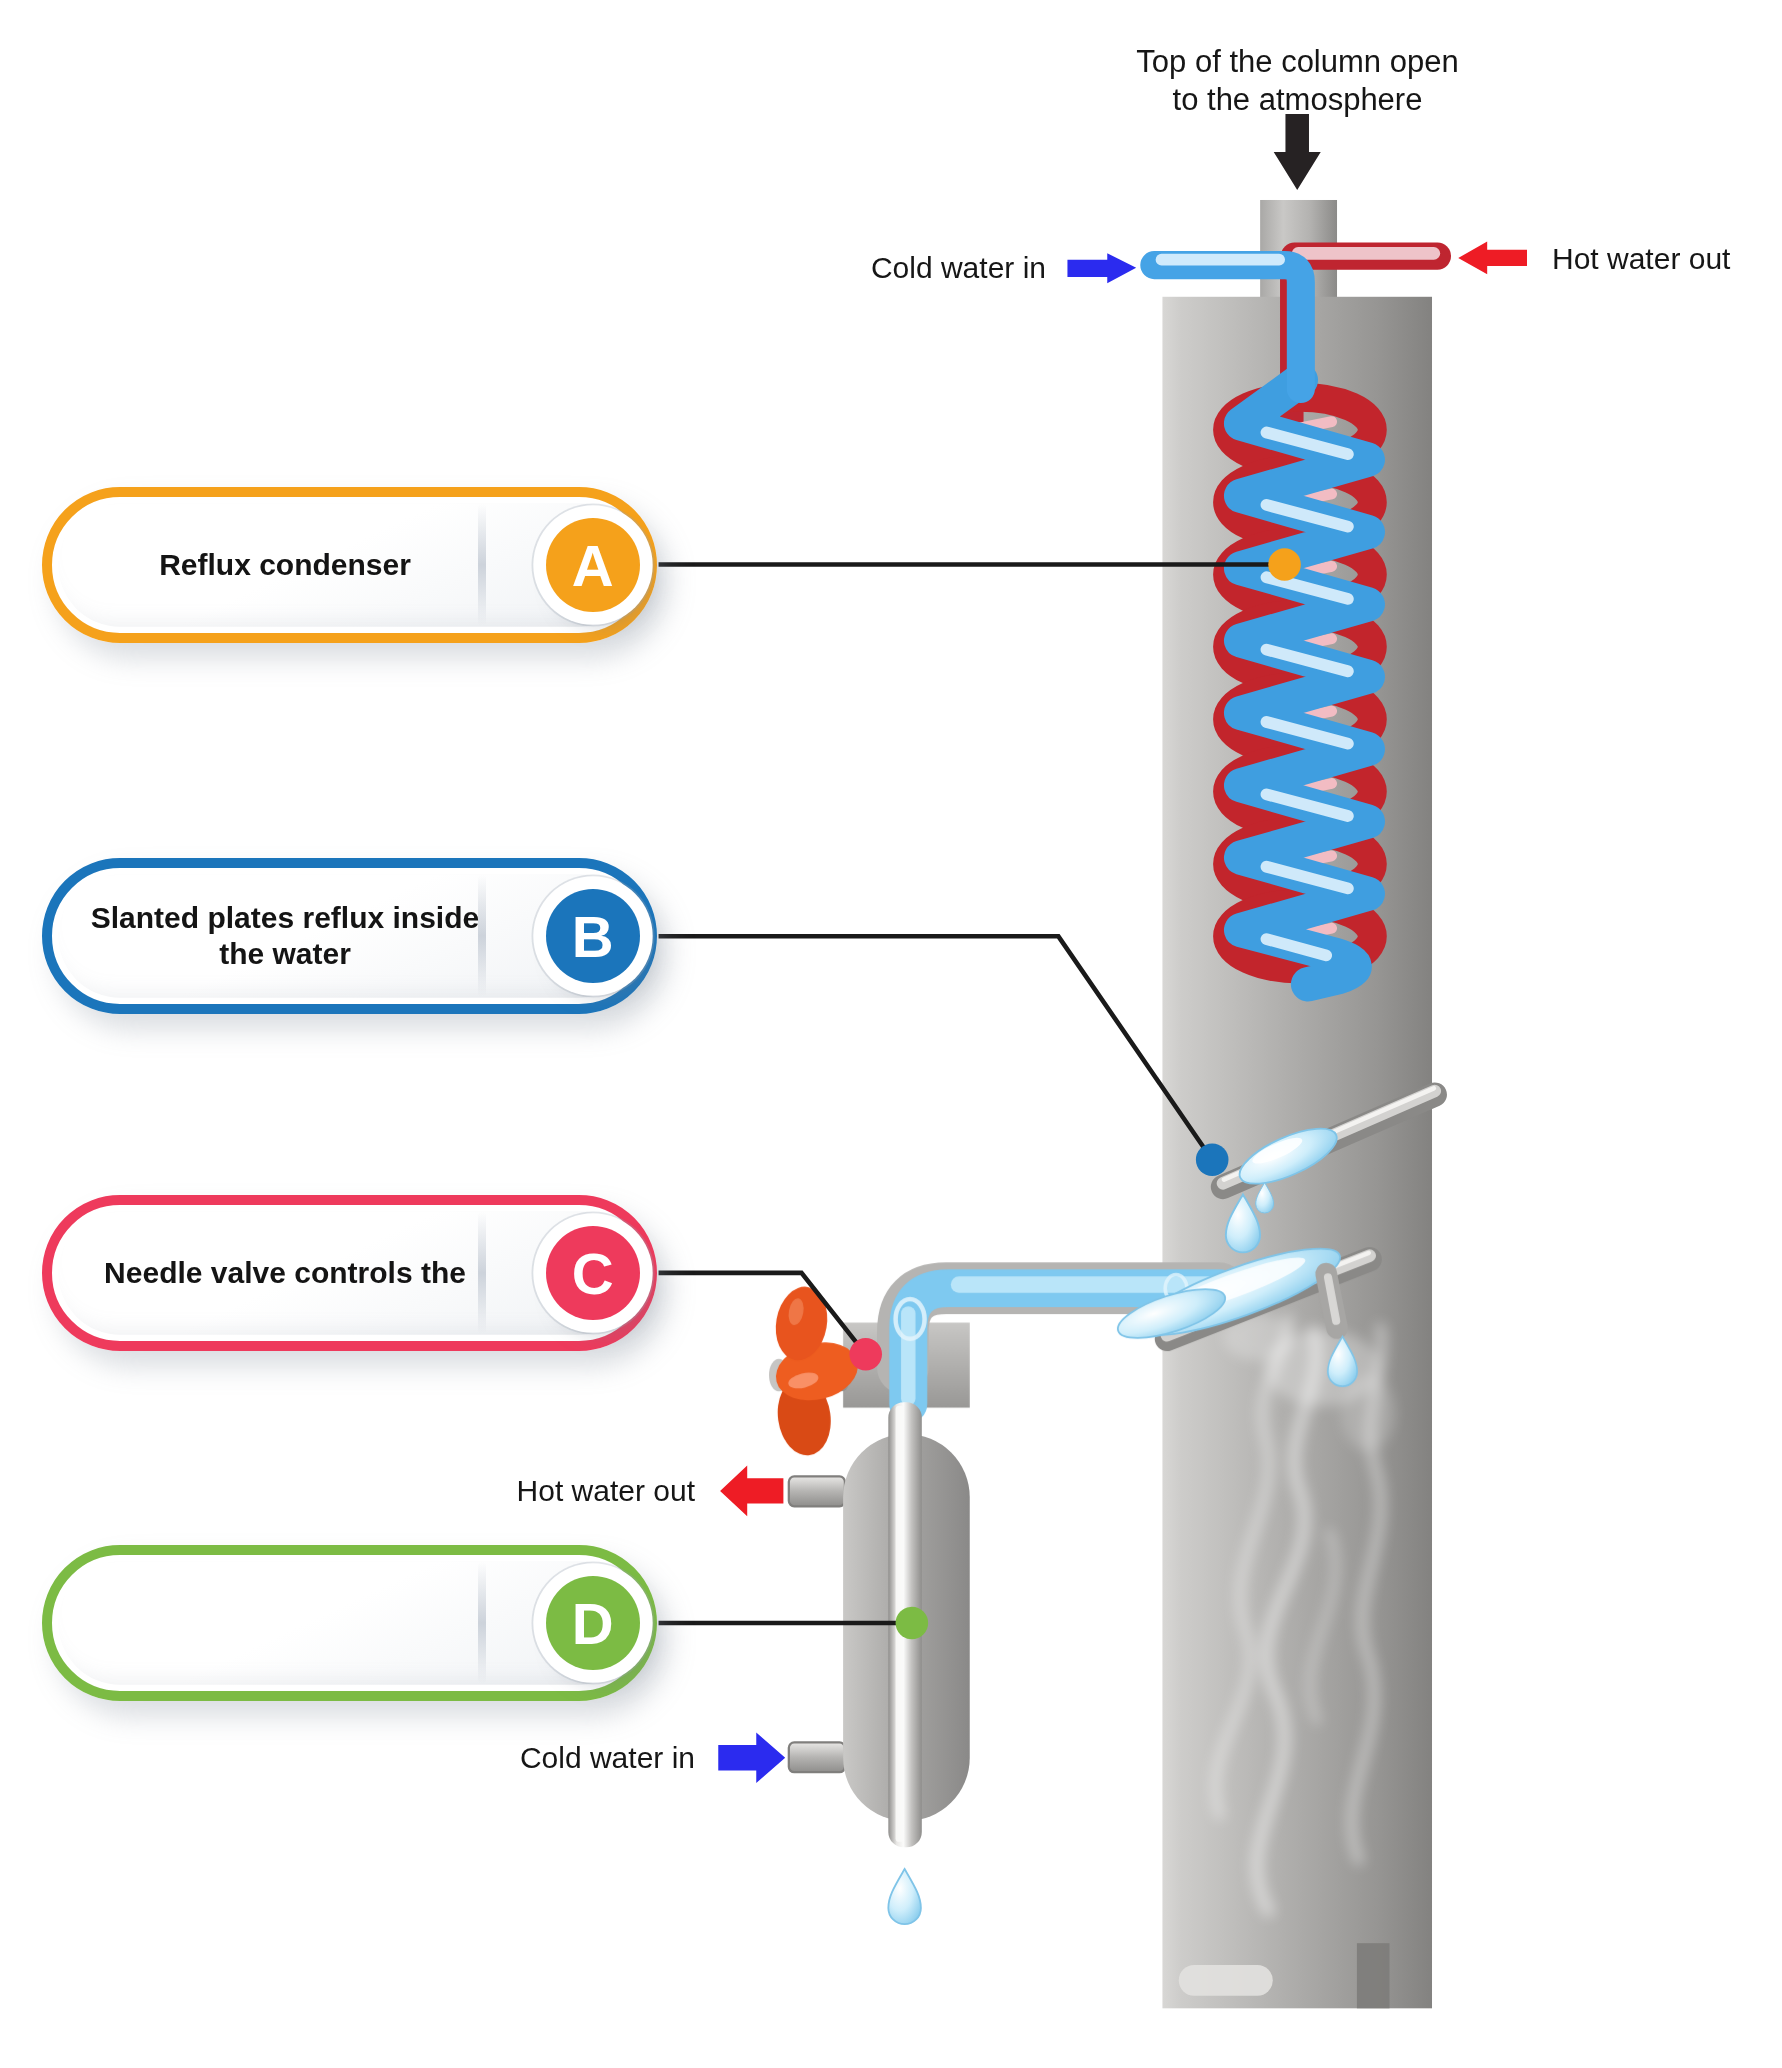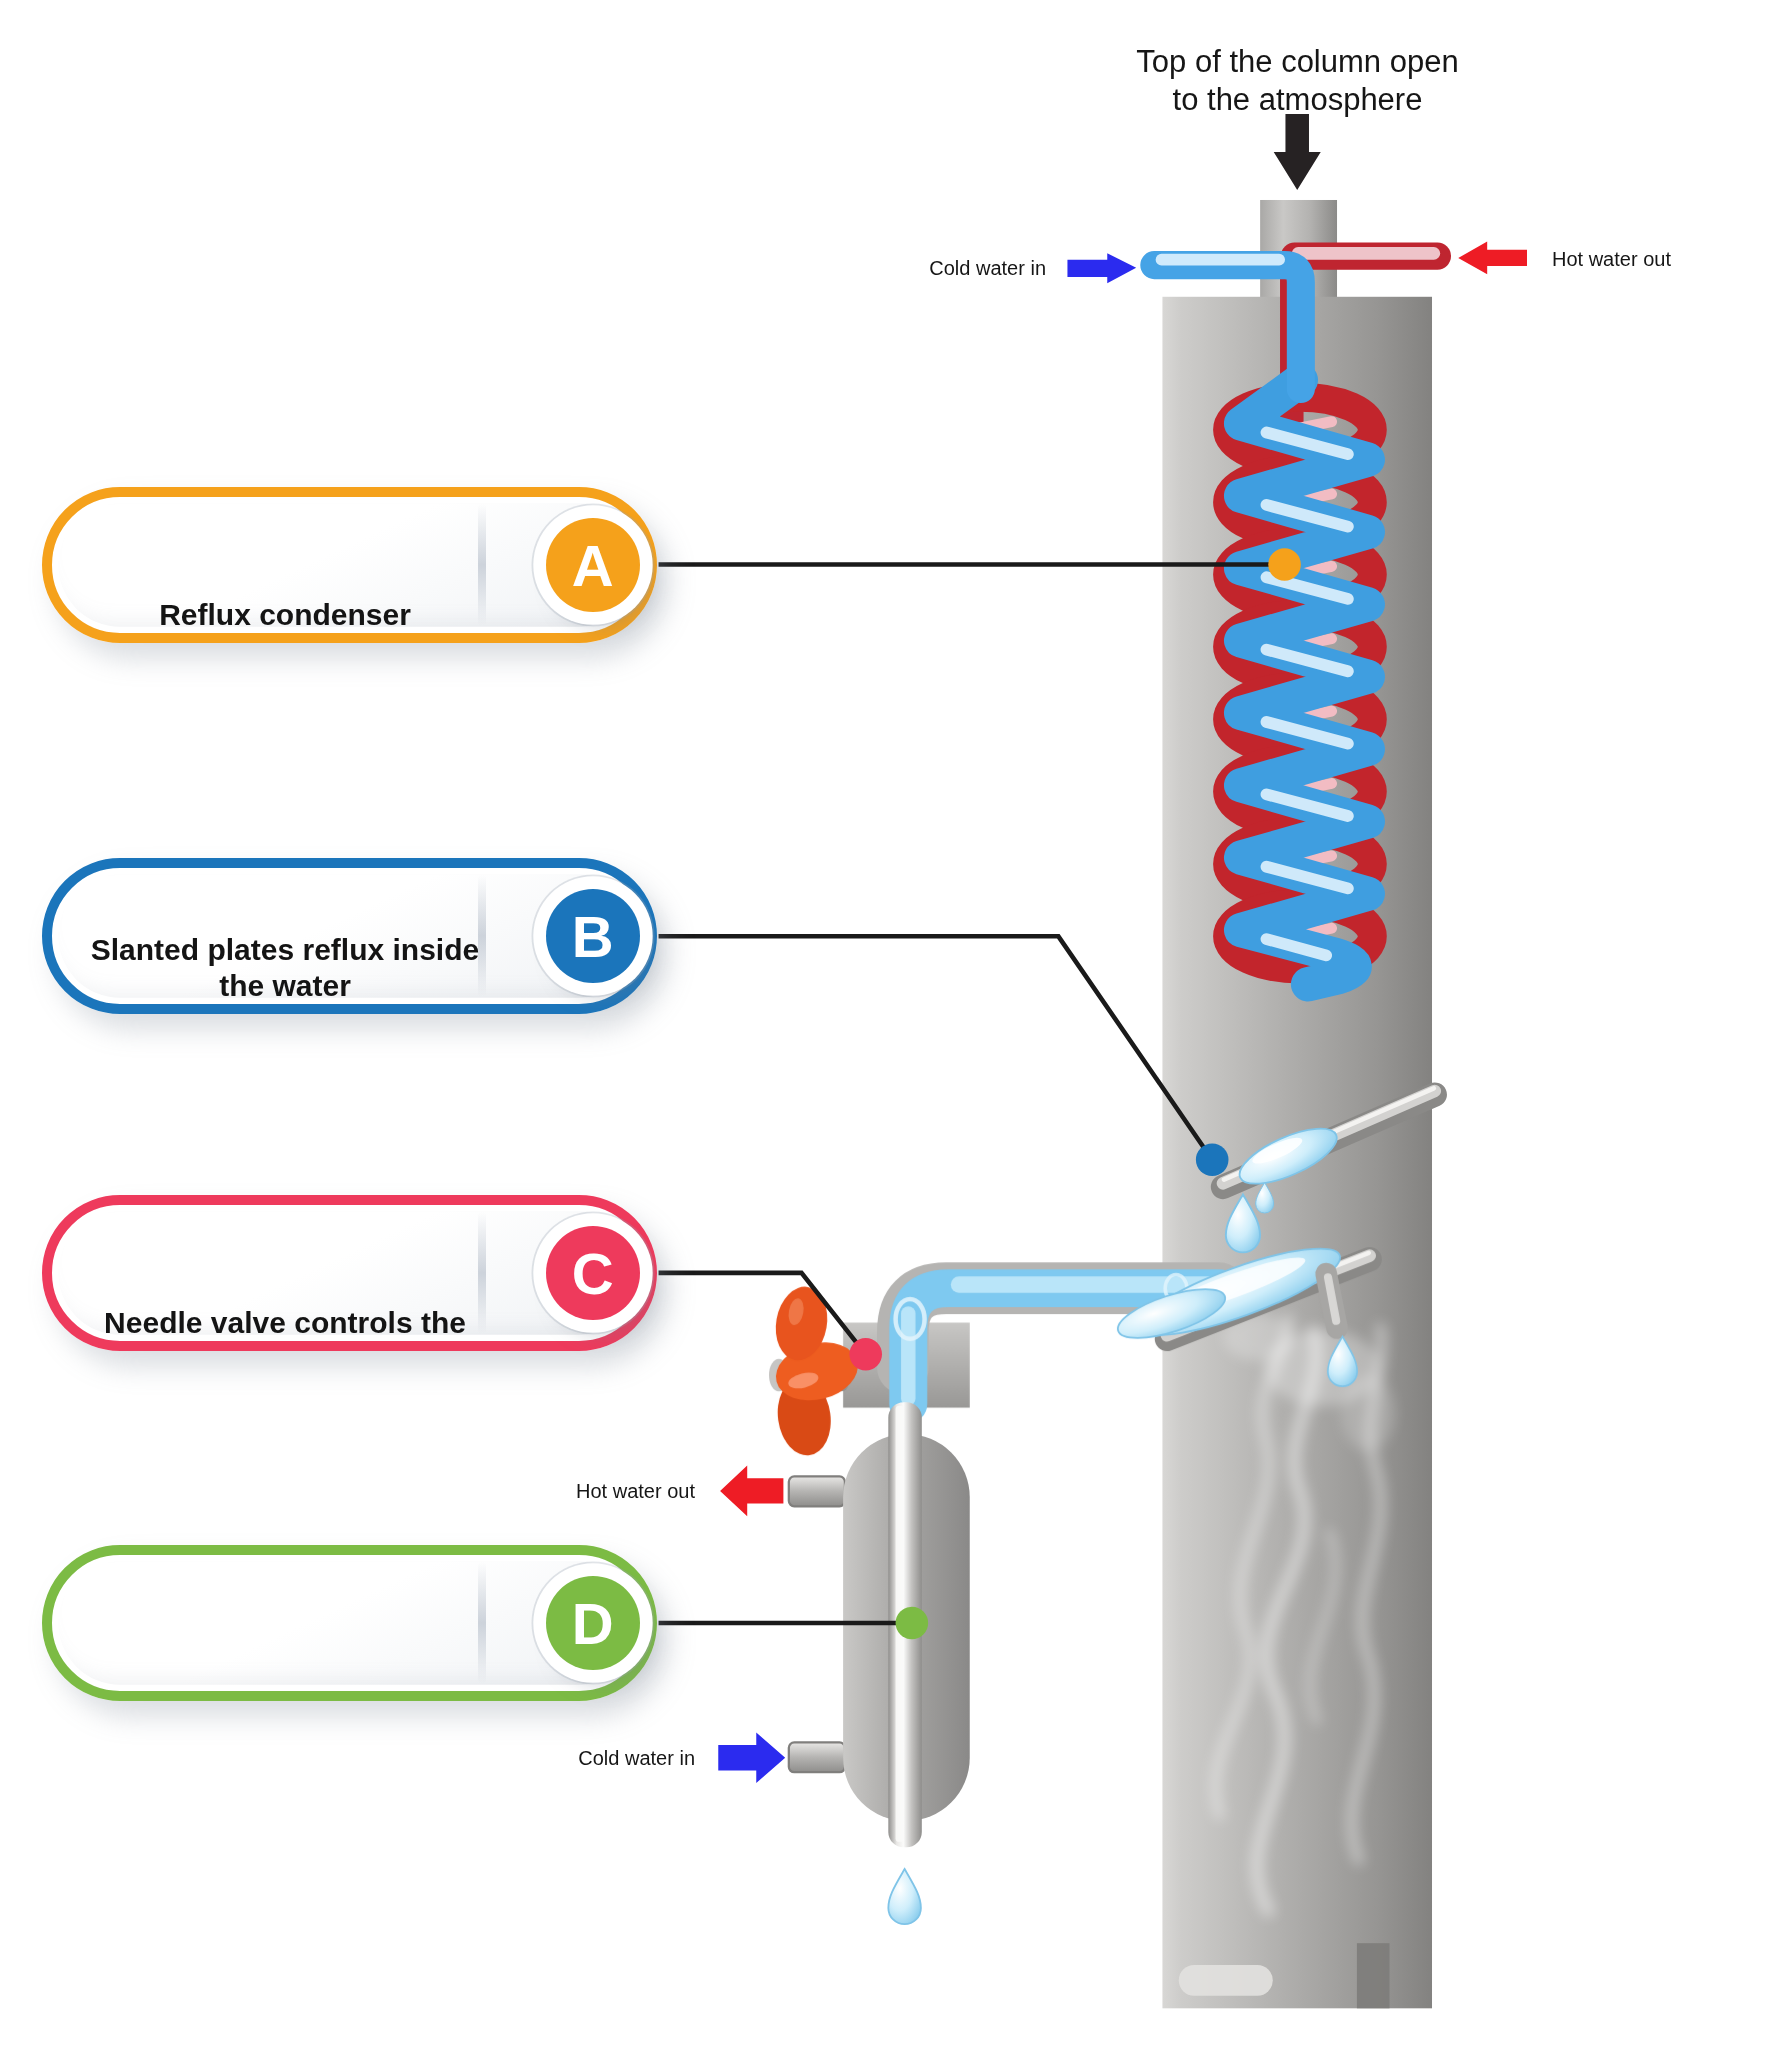--- a/index.html
+++ b/index.html
@@ -1,30 +1,30 @@
 <!DOCTYPE html>
 <html style="font-size:14.5px"><head>
 <meta charset="utf-8">
 <style>
   html,body{margin:0;padding:0;background:#ffffff;}
   body{width:1783px;height:2069px;position:relative;font-family:"Liberation Sans", sans-serif;}
   .canvas{position:absolute;left:0;top:0;width:1778px;height:2069px;background:#ffffff;overflow:hidden;}
   svg.diagram{position:absolute;left:0;top:0;}
 
-  .txt{position:absolute;color:#161616;font-size:20px;line-height:36px;white-space:nowrap;}
+  .txt{position:absolute;color:#161616;font-size:30px;line-height:36px;white-space:nowrap;}
   .txt.center{text-align:center;white-space:normal;}
   .txt.right{text-align:right;}
   .title{font-size:31px;line-height:38px;}
 
   .badge{position:absolute;width:615px;height:156px;box-sizing:border-box;
          border:10px solid var(--bc,#999);border-radius:81px;
          background:linear-gradient(155deg,#ffffff 45%,#f3f5f7 85%,#eceef1);
          box-shadow:12.7px 16.3px 27px rgba(125,135,150,.28), inset 0 0 0 6.3px #ffffff, inset -9px -11px 20px rgba(140,150,165,.13);}
   .badge-label{position:absolute;left:25px;top:0;bottom:0;width:416px;
-         display:flex;flex-direction:column;justify-content:flex-end;text-align:center;
+         display:flex;flex-direction:column;justify-content:center;text-align:center;
          font-weight:bold;font-size:30px;line-height:36px;color:#141414;}
   .badge-label span{display:block;}
   .badge-sep{position:absolute;right:161px;top:7.2px;bottom:7.2px;width:8.1px;border-radius:4.5px;
          background:linear-gradient(180deg,rgba(190,198,210,0),rgba(168,178,192,.55) 50%,rgba(190,198,210,0));}
   .badge-circle{position:absolute;right:7.2px;top:50%;transform:translateY(-50%);
          width:94px;height:94px;border-radius:50%;background:var(--bc,#999);
          box-shadow:0 0 0 12.7px #ffffff, 0 0 0 14.5px rgba(155,165,180,.30), 11px 14.5px 22px rgba(115,125,140,.35);
          display:flex;align-items:center;justify-content:center;
          color:#ffffff;font-size:58px;font-weight:bold;}
 </style>

